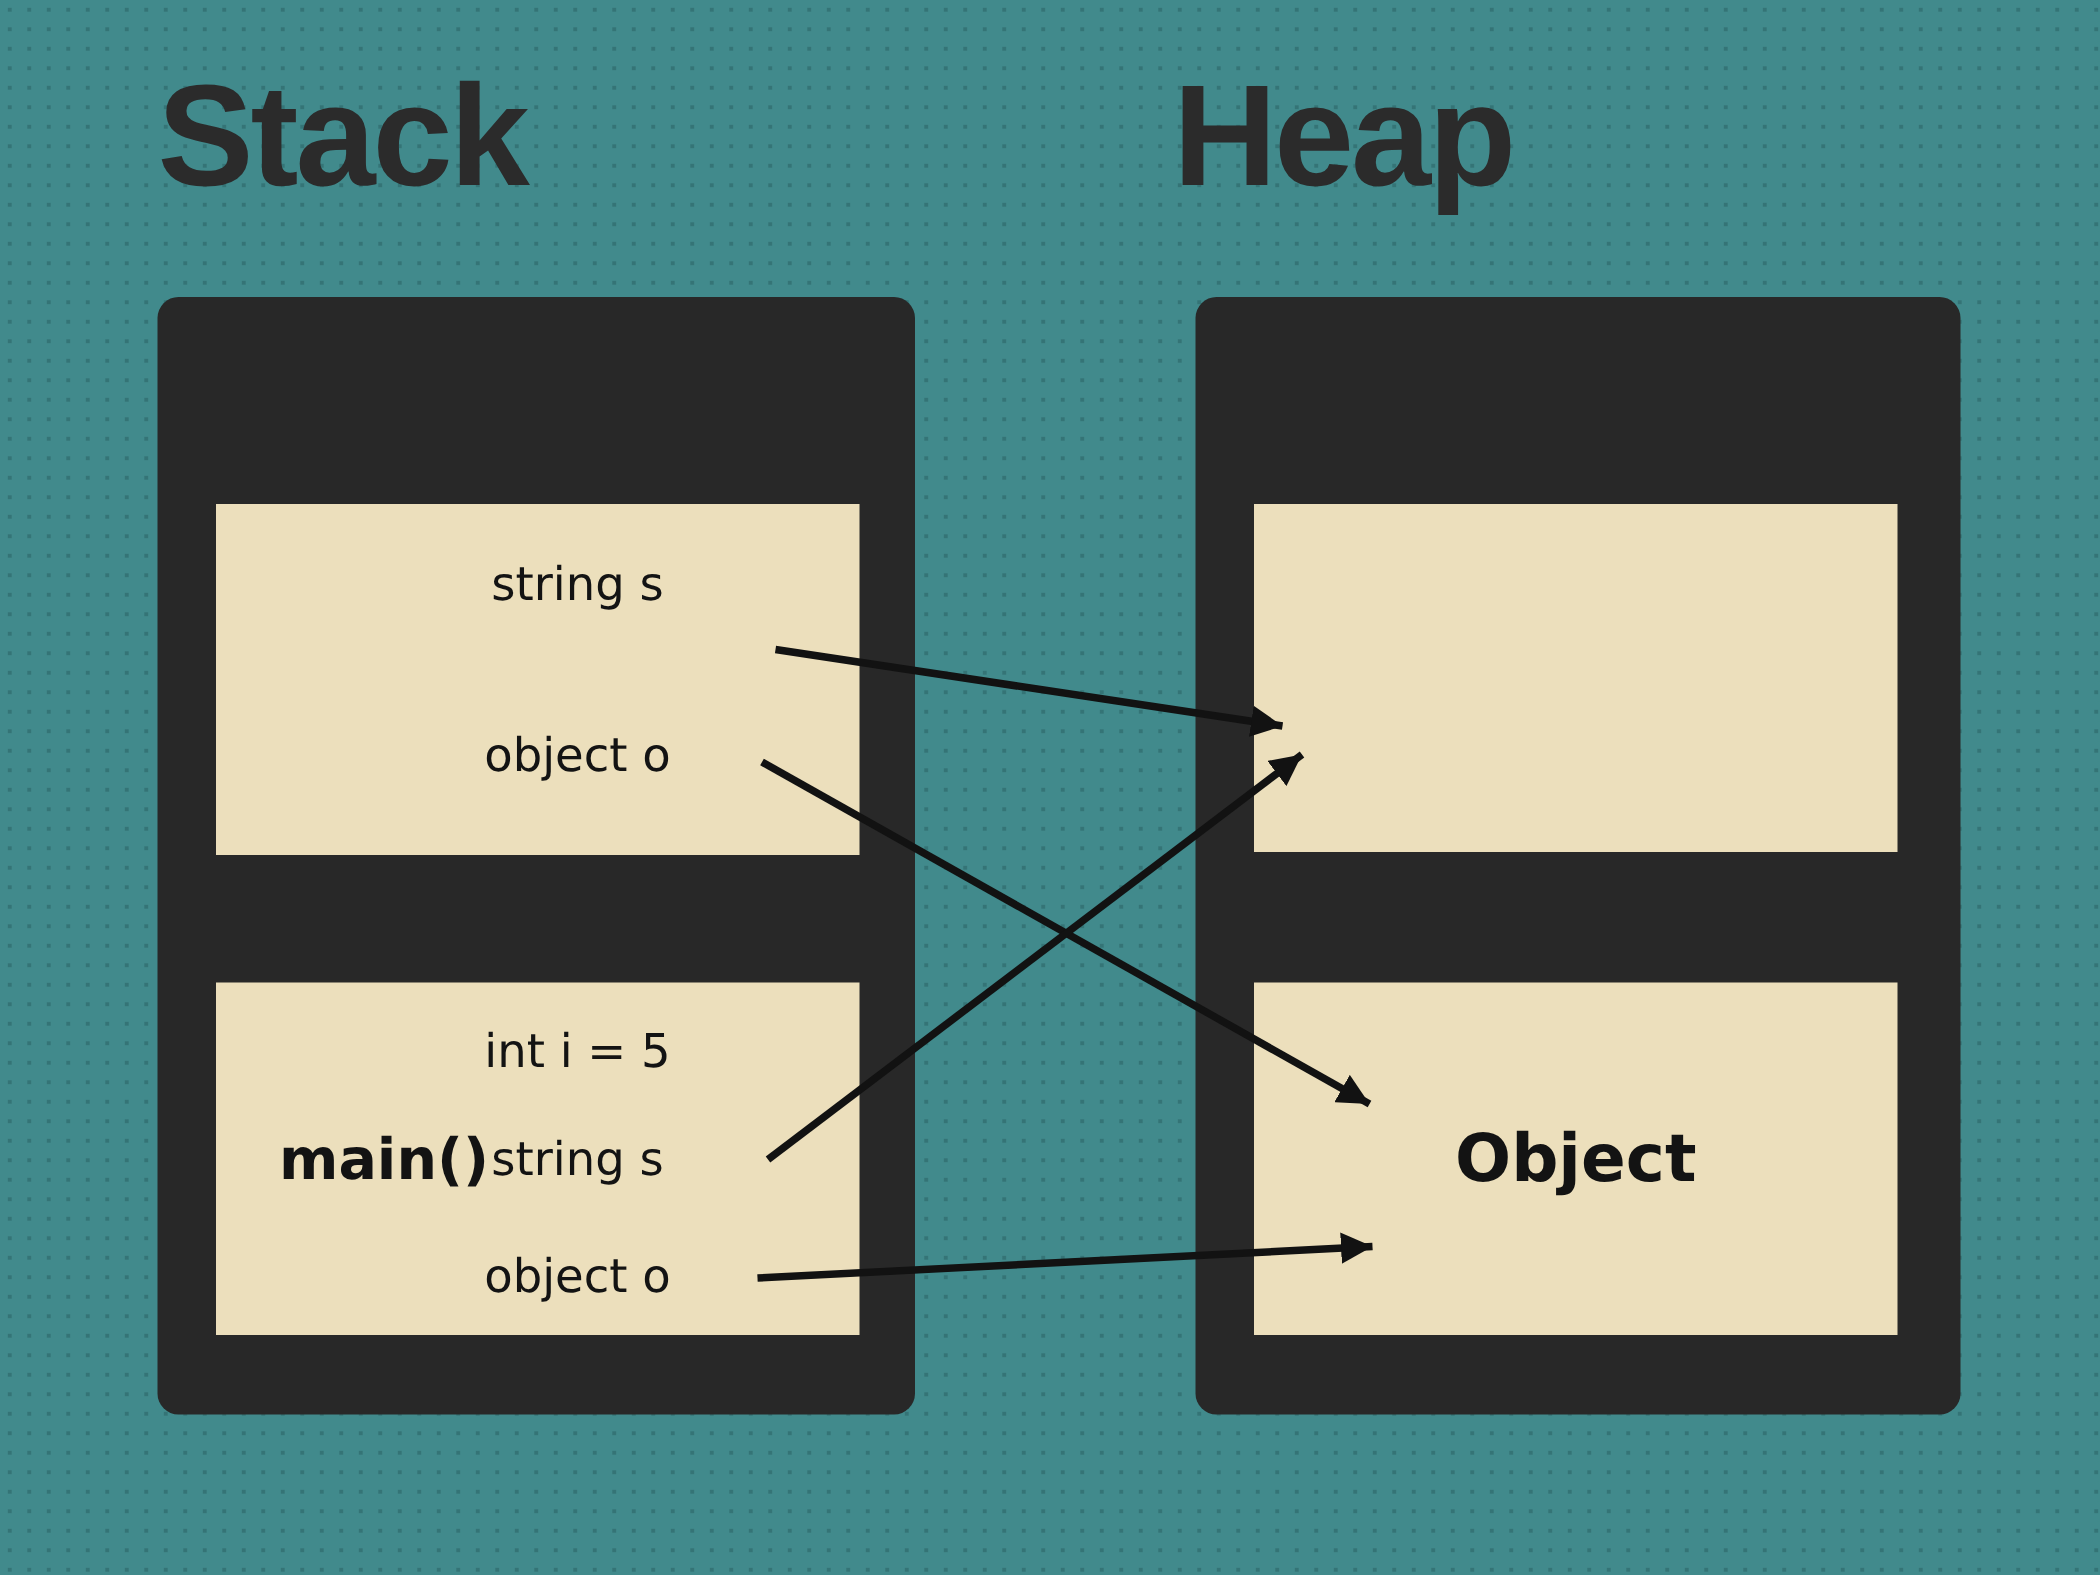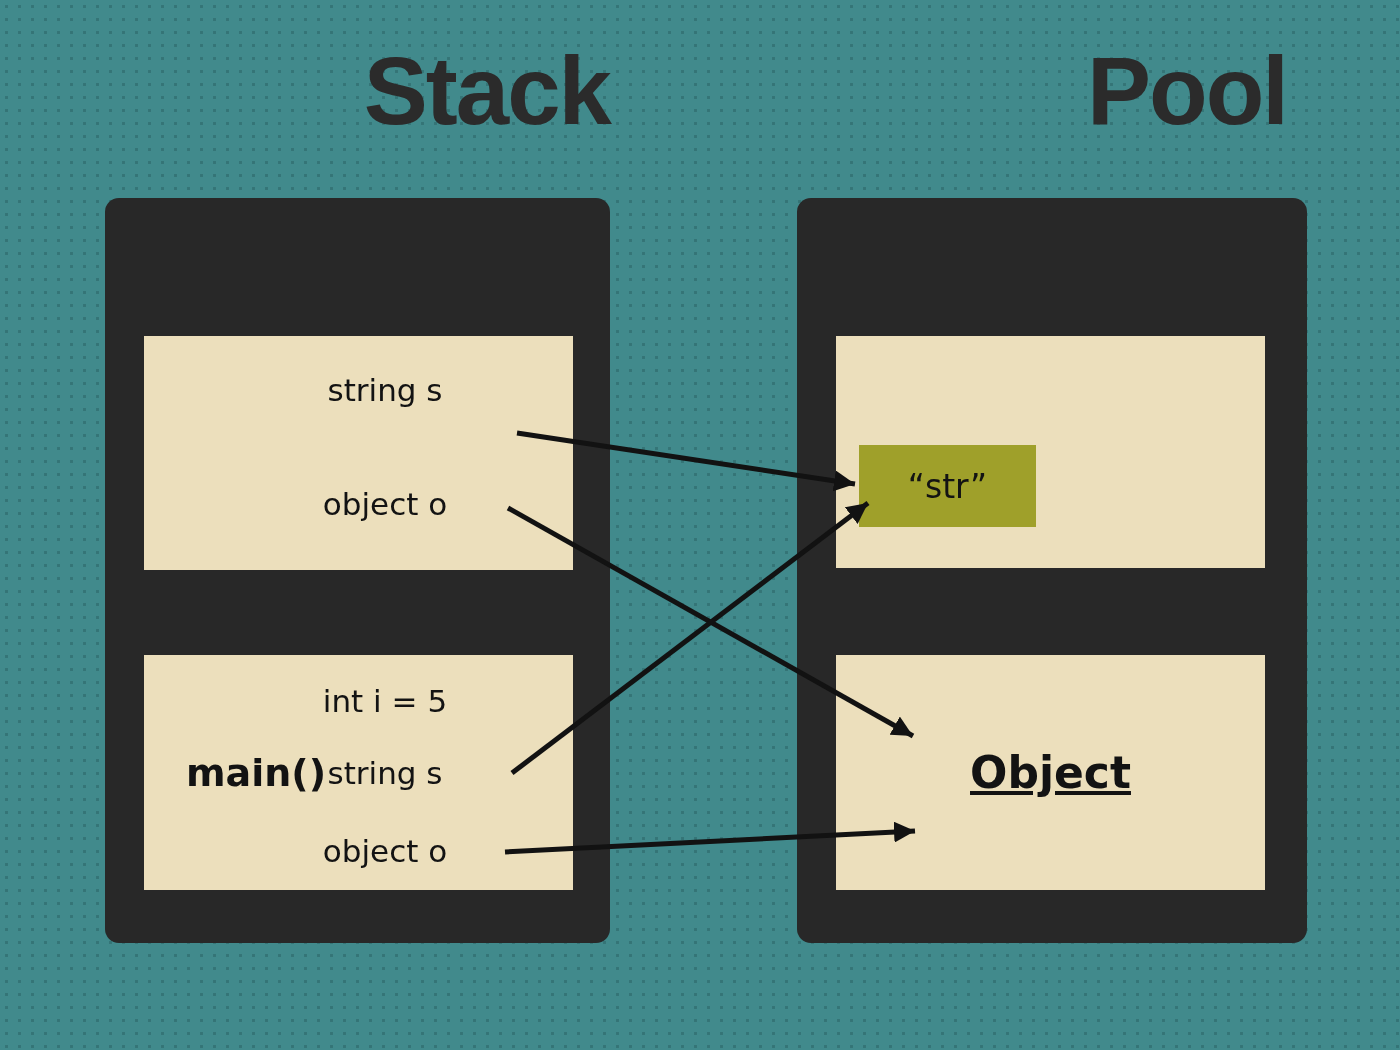--- a/index.html
+++ b/index.html
@@ -15,21 +15,21 @@
     background-image: radial-gradient(circle, var(--bg-dot, rgba(20,60,62,0.28)) 1.4px, transparent 1.6px);
     background-size: 13px 13px;
     font-family: "DejaVu Sans", sans-serif;
   }
 
   .title {
     position: absolute;
     top: 36px;
     height: 110px;
     line-height: 110px;
-    text-align: right;
+    text-align: left;
     font-family: "Liberation Sans", sans-serif;
     font-weight: 900;
     font-size: 96px;
     letter-spacing: -2px;
     color: var(--title, #2b2b2b);
   }
   .title.stack { left: 105px; width: 505px; }
   .title.heap  { left: 782px; width: 505px; }
 
   .container {
@@ -99,61 +99,57 @@
     justify-content: center;
   }
   .str-box .str-value {
     font-size: 33px;
     color: var(--ink, #131313);
   }
   .object-label {
     font-weight: 700;
     font-size: 44px;
     color: var(--ink, #131313);
-    text-decoration: underline;
   }
 
   #arrows-svg {
     position: absolute;
     left: 0;
     top: 0;
     width: 1400px;
     height: 1050px;
     pointer-events: none;
   }
   #arrows-svg line {
     stroke: var(--arrow, #121212);
     stroke-width: 5;
   }
 </style>
 </head>
 <body>
 
 <div class="title stack">Stack</div>
-<div class="title heap">Pool</div>
+<div class="title heap">Heap</div>
 
 <div class="container stack-container"></div>
 <div class="container heap-container"></div>
 
 <div class="frame print-frame">
   <span class="var-label var-0">string s</span>
   <span class="var-label var-1">object o</span>
 </div>
 
 <div class="frame main-frame">
   <span class="frame-name">main()</span>
   <span class="var-label var-0">int i = 5</span>
   <span class="var-label var-1">string s</span>
   <span class="var-label var-2">object o</span>
 </div>
 
 <div class="frame string-pool-frame">
-  <div class="str-box">
-    <span class="str-value">“str”</span>
-  </div>
 </div>
 
 <div class="frame object-frame">
   <span class="object-label">Object</span>
 </div>
 
 <svg id="arrows-svg" xmlns="http://www.w3.org/2000/svg">
   <defs>
     <marker id="arrowhead" viewBox="0 0 10 10" refX="10" refY="5" markerWidth="4.2" markerHeight="4.2" orient="auto-start-reverse">
       <path d="M 0 0 L 10 5 L 0 10 z" id="arrowhead-path" fill="#121212"></path>

